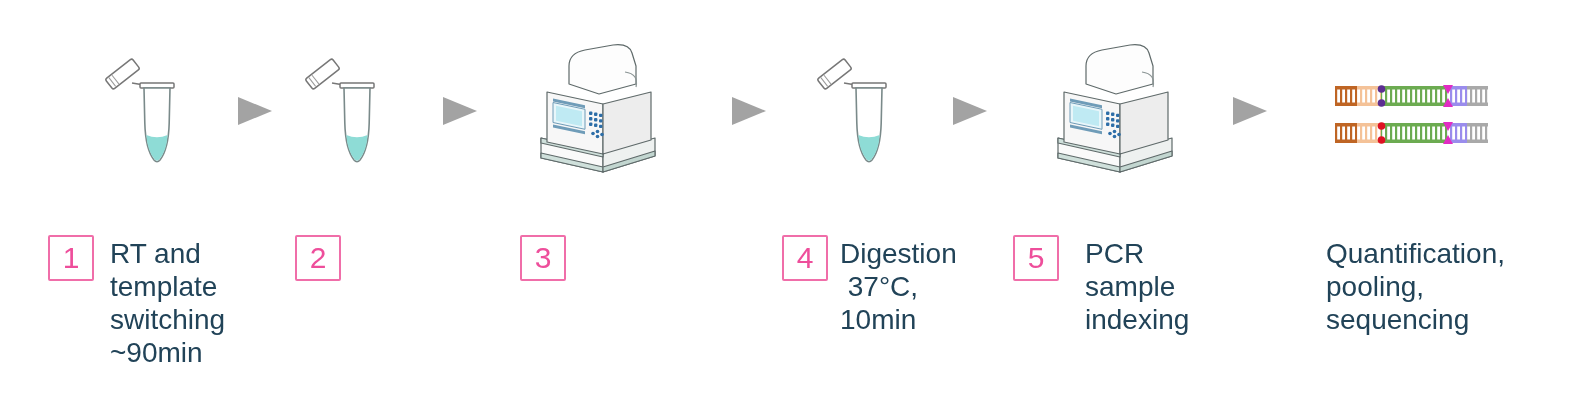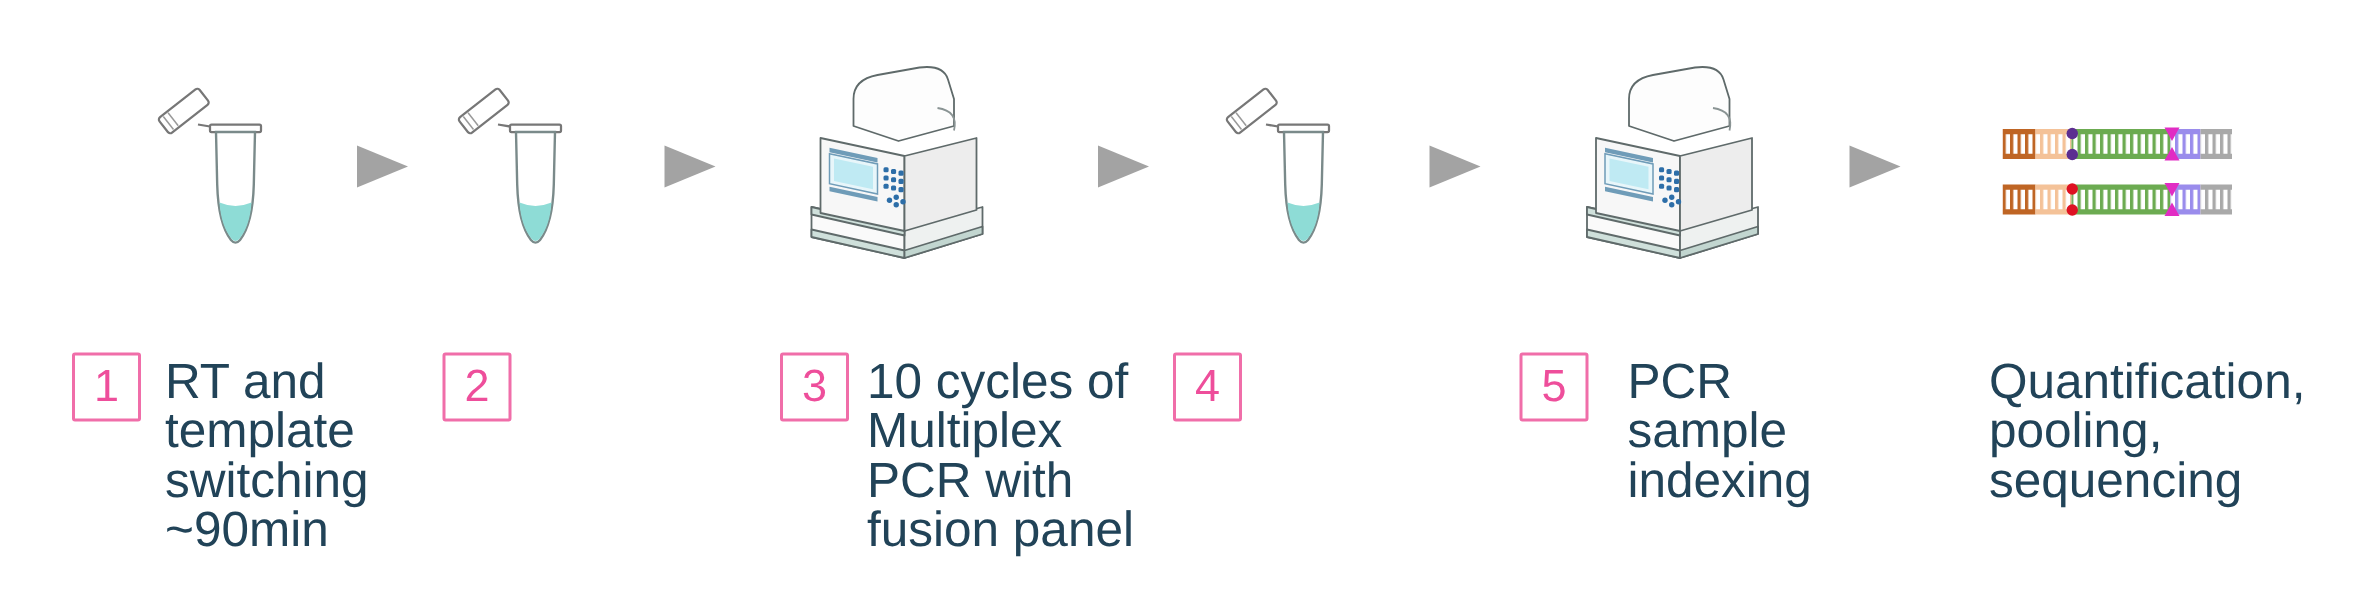--- a/index.html
+++ b/index.html
@@ -8,21 +8,21 @@
     font-family:"Liberation Sans", sans-serif;
   }
   .badge{
     position:absolute;top:235px;width:46px;height:46px;box-sizing:border-box;
     border:2px solid var(--pink);border-radius:2px;
     display:flex;align-items:center;justify-content:center;
     color:var(--pinknum);font-size:30px;line-height:1;
   }
   .label{
     position:absolute;top:237px;color:var(--text);
-    font-size:33px;line-height:33px;white-space:pre-wrap;
+    font-size:28px;line-height:33px;white-space:pre-wrap;
   }
   .arrow{
     position:absolute;top:97px;width:0;height:0;
     border-top:14px solid transparent;border-bottom:14px solid transparent;
     border-left:34px solid var(--arrow);
   }
   .icon{position:absolute;}
 </style>
 </head>
 <body>
@@ -185,26 +185,25 @@
 
   <div class="badge" style="left:48px">1</div>
   <div class="label" style="left:110px">RT and
 template
 switching
 ~90min</div>
 
   <div class="badge" style="left:295px">2</div>
 
   <div class="badge" style="left:520px">3</div>
-  <div class="label" style="left:578px">10 cycles of
-Multiplex
-PCR with
-fusion panel</div>
 
   <div class="badge" style="left:782px">4</div>
+  <div class="label" style="left:840px">Digestion
+ 37°C,
+10min</div>
 
   <div class="badge" style="left:1013px">5</div>
   <div class="label" style="left:1085px">PCR
 sample
 indexing</div>
 
   <div class="label" style="left:1326px">Quantification,
 pooling,
 sequencing</div>
 

